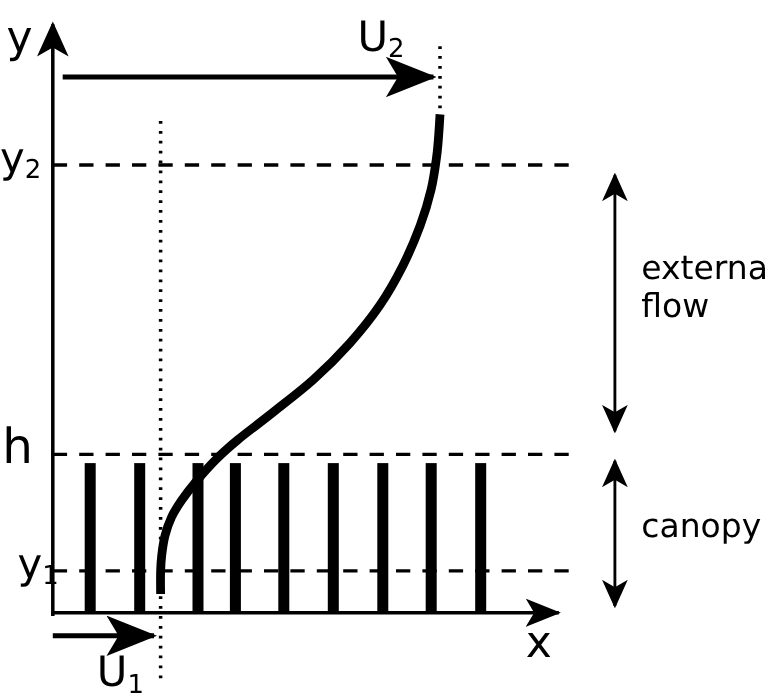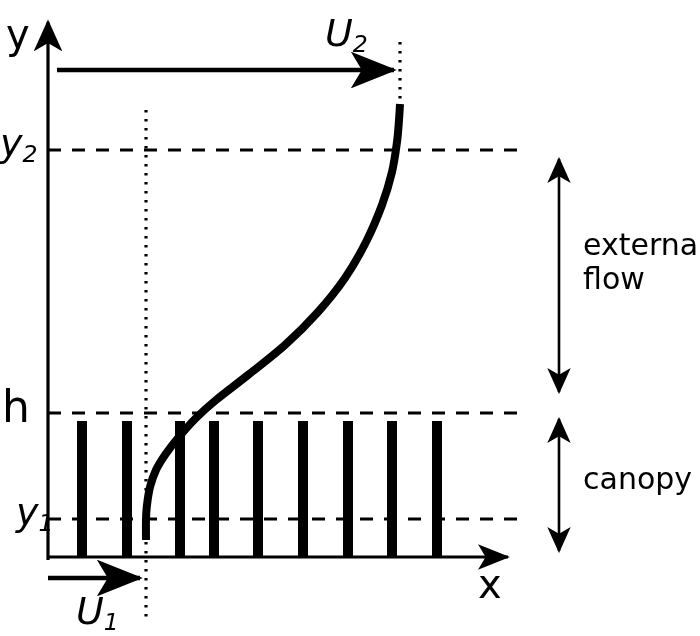--- a/index.html
+++ b/index.html
@@ -28,21 +28,20 @@
     font-family: "DejaVu Sans", sans-serif;
     white-space: nowrap;
     line-height: 1;
     user-select: none;
   }
   .lbl-axis {
     font-size: 40px;
   }
   .lbl-sub {
     font-size: 38px;
-    font-style: italic;
   }
   .lbl-sub sub {
     font-size: 0.62em;
     vertical-align: baseline;
     position: relative;
     top: 0.24em;
     letter-spacing: 0;
   }
   .lbl-h {
     font-size: 44px;
@@ -117,20 +116,20 @@
   <div class="lbl lbl-axis" style="left:478px; top:564px;">x</div>
 
   <div class="lbl lbl-sub" style="left:0; top:124px;"><span>y</span><sub>2</sub></div>
 
   <div class="lbl lbl-h" style="left:2px; top:385px;">h</div>
 
   <div class="lbl lbl-sub" style="left:16px; top:493px;"><span>y</span><sub>1</sub></div>
 
   <div class="lbl lbl-sub" style="left:325px; top:14px;"><span>U</span><sub>2</sub></div>
 
-  <div class="lbl lbl-sub" style="left:76px; top:592px;"><span>U</span><sub>1</sub></div>
+  <div class="lbl lbl-sub" style="left:88px; top:592px;"><span>U</span><sub>1</sub></div>
 
   <div class="lbl lbl-region" style="left:583px; top:228px;">external
 flow</div>
 
   <div class="lbl lbl-region" style="left:583px; top:462px;">canopy</div>
 
 </div>
 
 </body></html>

